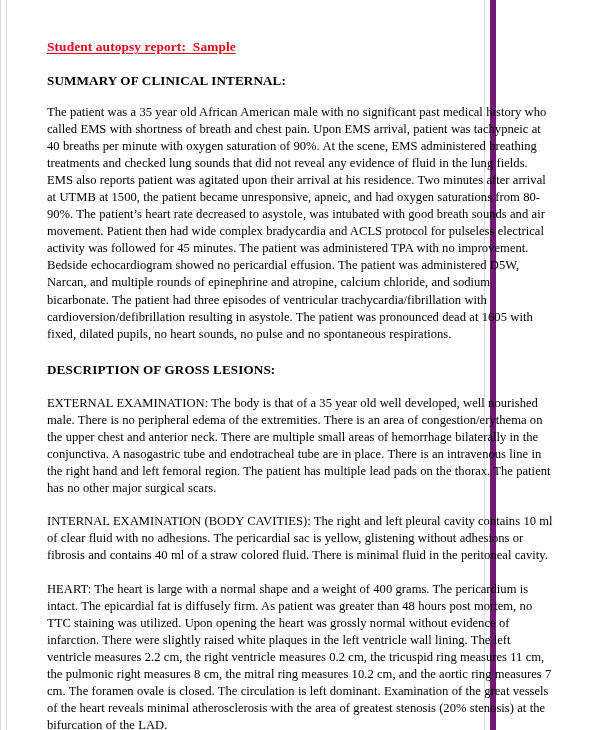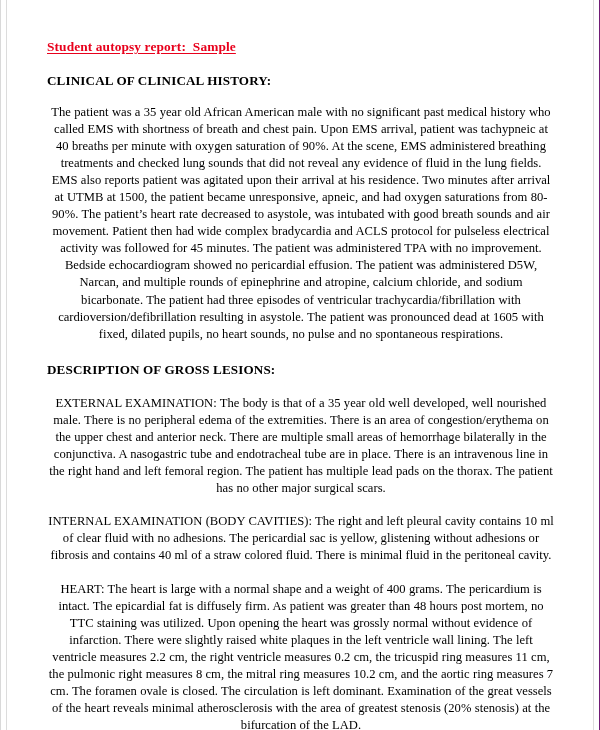--- a/index.html
+++ b/index.html
@@ -10,26 +10,26 @@
   body {
     width: 600px;
     height: 730px;
     font-family: "Liberation Serif", "DejaVu Serif", serif;
     color: #000000;
     overflow: hidden;
   }
 
   #page {
     position: relative;
-    width: 600px;
+    width: 496px;
     height: 730px;
     background: #ffffff;
     box-sizing: border-box;
     border-left: 1px solid #d9d9d9;
-    border-right: 1px solid #701a75;
+    border-right: 6px solid #701a75;
     padding: 0;
   }
 
   
   .edge-left, .edge-right {
     position: absolute;
     top: 0;
     bottom: 0;
     width: 1px;
     background: #dcdcdc;
@@ -63,21 +63,21 @@
     line-height: 17px;
     margin: 0;
     letter-spacing: 0.15px;
     white-space: pre;
   }
 
   .body-para {
     font-size: 12.6px;
     line-height: 17.05px;
     margin: 0;
-    text-align: center;
+    text-align: left;
     letter-spacing: 0.01px;
     word-spacing: 0.15px;
   }
 
   .gap-1 { height: 17px; }
   .gap-2 { height: 15px; }
   .gap-3 { height: 18px; }
   .gap-4 { height: 17px; }
   .gap-5 { height: 16px; }
   .gap-6 { height: 17px; }
@@ -89,21 +89,21 @@
 
   <div class="edge-left"></div>
   <div class="edge-right"></div>
 
   <div id="content">
 
     <div class="doc-title" style="color: rgb(232, 0, 28); text-decoration-color: rgb(232, 0, 28);">Student autopsy report:  Sample</div>
 
     <div class="gap-1"></div>
 
-    <div class="section-heading">CLINICAL OF CLINICAL HISTORY:</div>
+    <div class="section-heading">SUMMARY OF CLINICAL INTERNAL:</div>
 
     <div class="gap-2"></div>
 
     <p class="body-para">The patient was a 35 year old African American male with no significant past medical history who called EMS with shortness of breath and chest pain.  Upon EMS arrival, patient was tachypneic at 40 breaths per minute with oxygen saturation of 90%.  At the scene, EMS administered breathing treatments and checked lung sounds that did not reveal any evidence of fluid in the lung fields.  EMS also reports patient was agitated upon their arrival at his residence.  Two minutes after arrival at UTMB at 1500, the patient became unresponsive, apneic, and had oxygen saturations from 80-90%.  The patient’s heart rate decreased to asystole, was intubated with good breath sounds and air movement.  Patient then had wide complex bradycardia and ACLS protocol for pulseless electrical activity was followed for 45 minutes.  The patient was administered TPA with no improvement.  Bedside echocardiogram showed no pericardial effusion.  The patient was administered D5W, Narcan, and multiple rounds of epinephrine and atropine, calcium chloride, and sodium bicarbonate.  The patient had three episodes of ventricular trachycardia/fibrillation with cardioversion/defibrillation resulting in asystole.  The patient was pronounced dead at 1605 with fixed, dilated pupils, no heart sounds, no pulse and no spontaneous respirations.</p>
 
     <div class="gap-3"></div>
 
     <div class="section-heading">DESCRIPTION OF GROSS LESIONS:</div>
 
     <div class="gap-4"></div>

